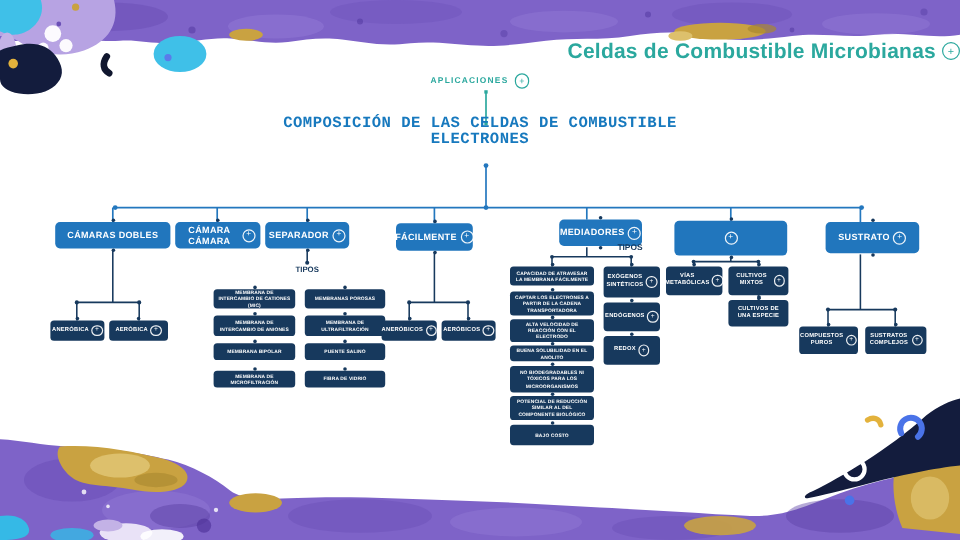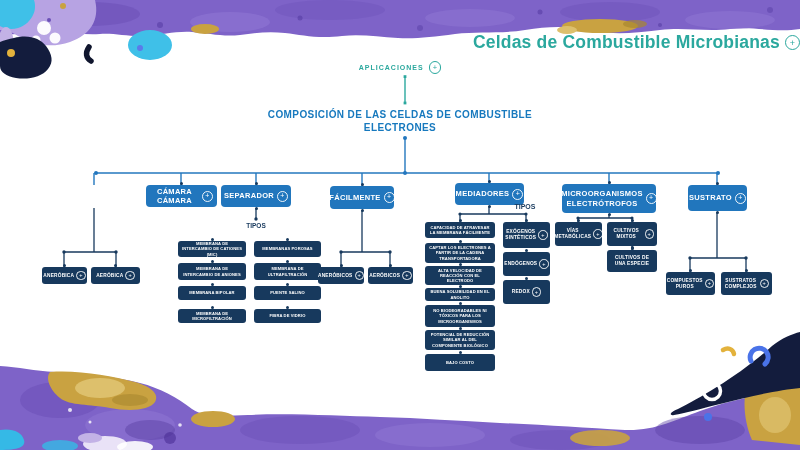--- a/index.html
+++ b/index.html
@@ -20,22 +20,22 @@
   .plus{display:inline-flex;flex:none;align-items:center;justify-content:center;border-radius:50%;font-weight:400;}
   .plus.white{width:9px;height:9px;border:1px solid rgba(255,255,255,.92);color:#fff;font-size:7px;}
   .plus.white.xs{width:7.5px;height:7.5px;border-width:.8px;font-size:5.5px;}
   .plus.teal{width:13px;height:13px;border:1.4px solid #2BA89E;color:#2BA89E;font-size:9px;}
   .plus.teal.sm{width:10.5px;height:10.5px;border-width:1.1px;font-size:7.5px;}
 
   .title-row{position:absolute;left:0;right:0;top:32px;display:flex;align-items:center;justify-content:flex-end;gap:5px;margin-left:16px;}
   .title-text{font-size:17.5px;font-weight:700;color:#2BA89E;letter-spacing:.2px;}
   .apps-row{position:absolute;left:0;right:0;top:61px;display:flex;align-items:center;justify-content:center;gap:5px;}
   .apps-text{font-size:7px;font-weight:700;color:#2BA89E;letter-spacing:1px;}
-  .root-label{position:absolute;left:0;right:0;top:108px;text-align:center;color:#1779BE;
-              font-size:10px;font-weight:700;letter-spacing:.4px;line-height:13px;}
+  .root-label{position:absolute;left:0;right:0;top:96px;text-align:center;color:#1779BE;
+              font-size:13px;font-weight:700;letter-spacing:.4px;line-height:13px;font-family:Liberation Mono, monospace;}
   .tipos-label{position:absolute;color:#17395D;font-weight:700;text-align:center;}
 </style>
 </head>
 <body>
 
 <div class="canvas">
 
   <svg class="layer" width="800" height="120" viewBox="0 0 800 120">
     <path d="M0,0 H800 V29 C775,33 755,26 730,29 C705,32 685,27 660,30 C635,33 615,35 595,31 C570,26 550,26 525,30 C500,34 478,31 455,34 C432,37 415,39 398,38 C378,37 362,34 342,36 C318,39 302,35 285,33 C268,31 255,33 240,35 C222,37 208,33 192,32 C175,31 162,35 146,36 C128,37 115,33 100,34 C82,35 70,32 55,33 C35,35 15,33 0,35 Z" fill="#7E63C8"></path>
     <ellipse cx="90" cy="14" rx="50" ry="12" fill="#6B50B6" opacity=".55"></ellipse>
@@ -169,41 +169,43 @@
   </div>
   <div class="apps-row">
     <span class="apps-text">APLICACIONES</span>
     <span class="plus teal sm">+</span>
   </div>
   <div class="root-label">
     <div>COMPOSICIÓN DE LAS CELDAS DE COMBUSTIBLE</div>
     <div>ELECTRONES</div>
   </div>
 
+  <div class="node blue-node has-sub" style="left:46px;top:185px;width:96px;height:22px">
+    <span>CÁMARAS DOBLES</span>
+  </div>
   <div class="node blue-node" style="left:146px;top:185px;width:71px;height:22px">
     <span>CÁMARA CÁMARA</span>
     <span class="plus white">+</span>
   </div>
   <div class="node blue-node has-sub" style="left:221px;top:185px;width:70px;height:22px">
     <span>SEPARADOR</span>
     <span class="plus white">+</span>
   </div>
   <div class="node blue-node has-sub" style="left:330px;top:186px;width:64px;height:23px">
     <span>FÁCILMENTE</span>
     <span class="plus white">+</span>
   </div>
-  <div class="node blue-node has-sub" style="left:455px;top:183px;width:69px;height:22px">
+  <div class="node blue-node has-sub" style="left:466px;top:183px;width:69px;height:22px">
     <span>MEDIADORES</span>
     <span class="plus white">+</span>
   </div>
   <div class="node blue-node has-sub" style="left:562px;top:184px;width:94px;height:29px">
-    <span>MICROORGANISMOS ELECTRÓTROFOS</span>
-    <span class="plus white">+</span>
-  </div>
-  <div class="node blue-node has-sub" style="left:688px;top:185px;width:59px;height:26px">
+    <span class="plus white">+</span>
+  </div>
+  <div class="node blue-node has-sub" style="left:688px;top:185px;width:78px;height:26px">
     <span>SUSTRATO</span>
     <span class="plus white">+</span>
   </div>
 
   <div class="tipos-label" style="left:236px;top:222px;width:40px;font-size:6.5px">TIPOS</div>
   <div class="tipos-label" style="left:504px;top:203px;width:42px;font-size:7px">TIPOS</div>
 
   <div class="node navy-node" style="left:42px;top:267px;width:45px;height:17px">
     <span>ANERÓBICA</span>
     <span class="plus white xs">+</span>

